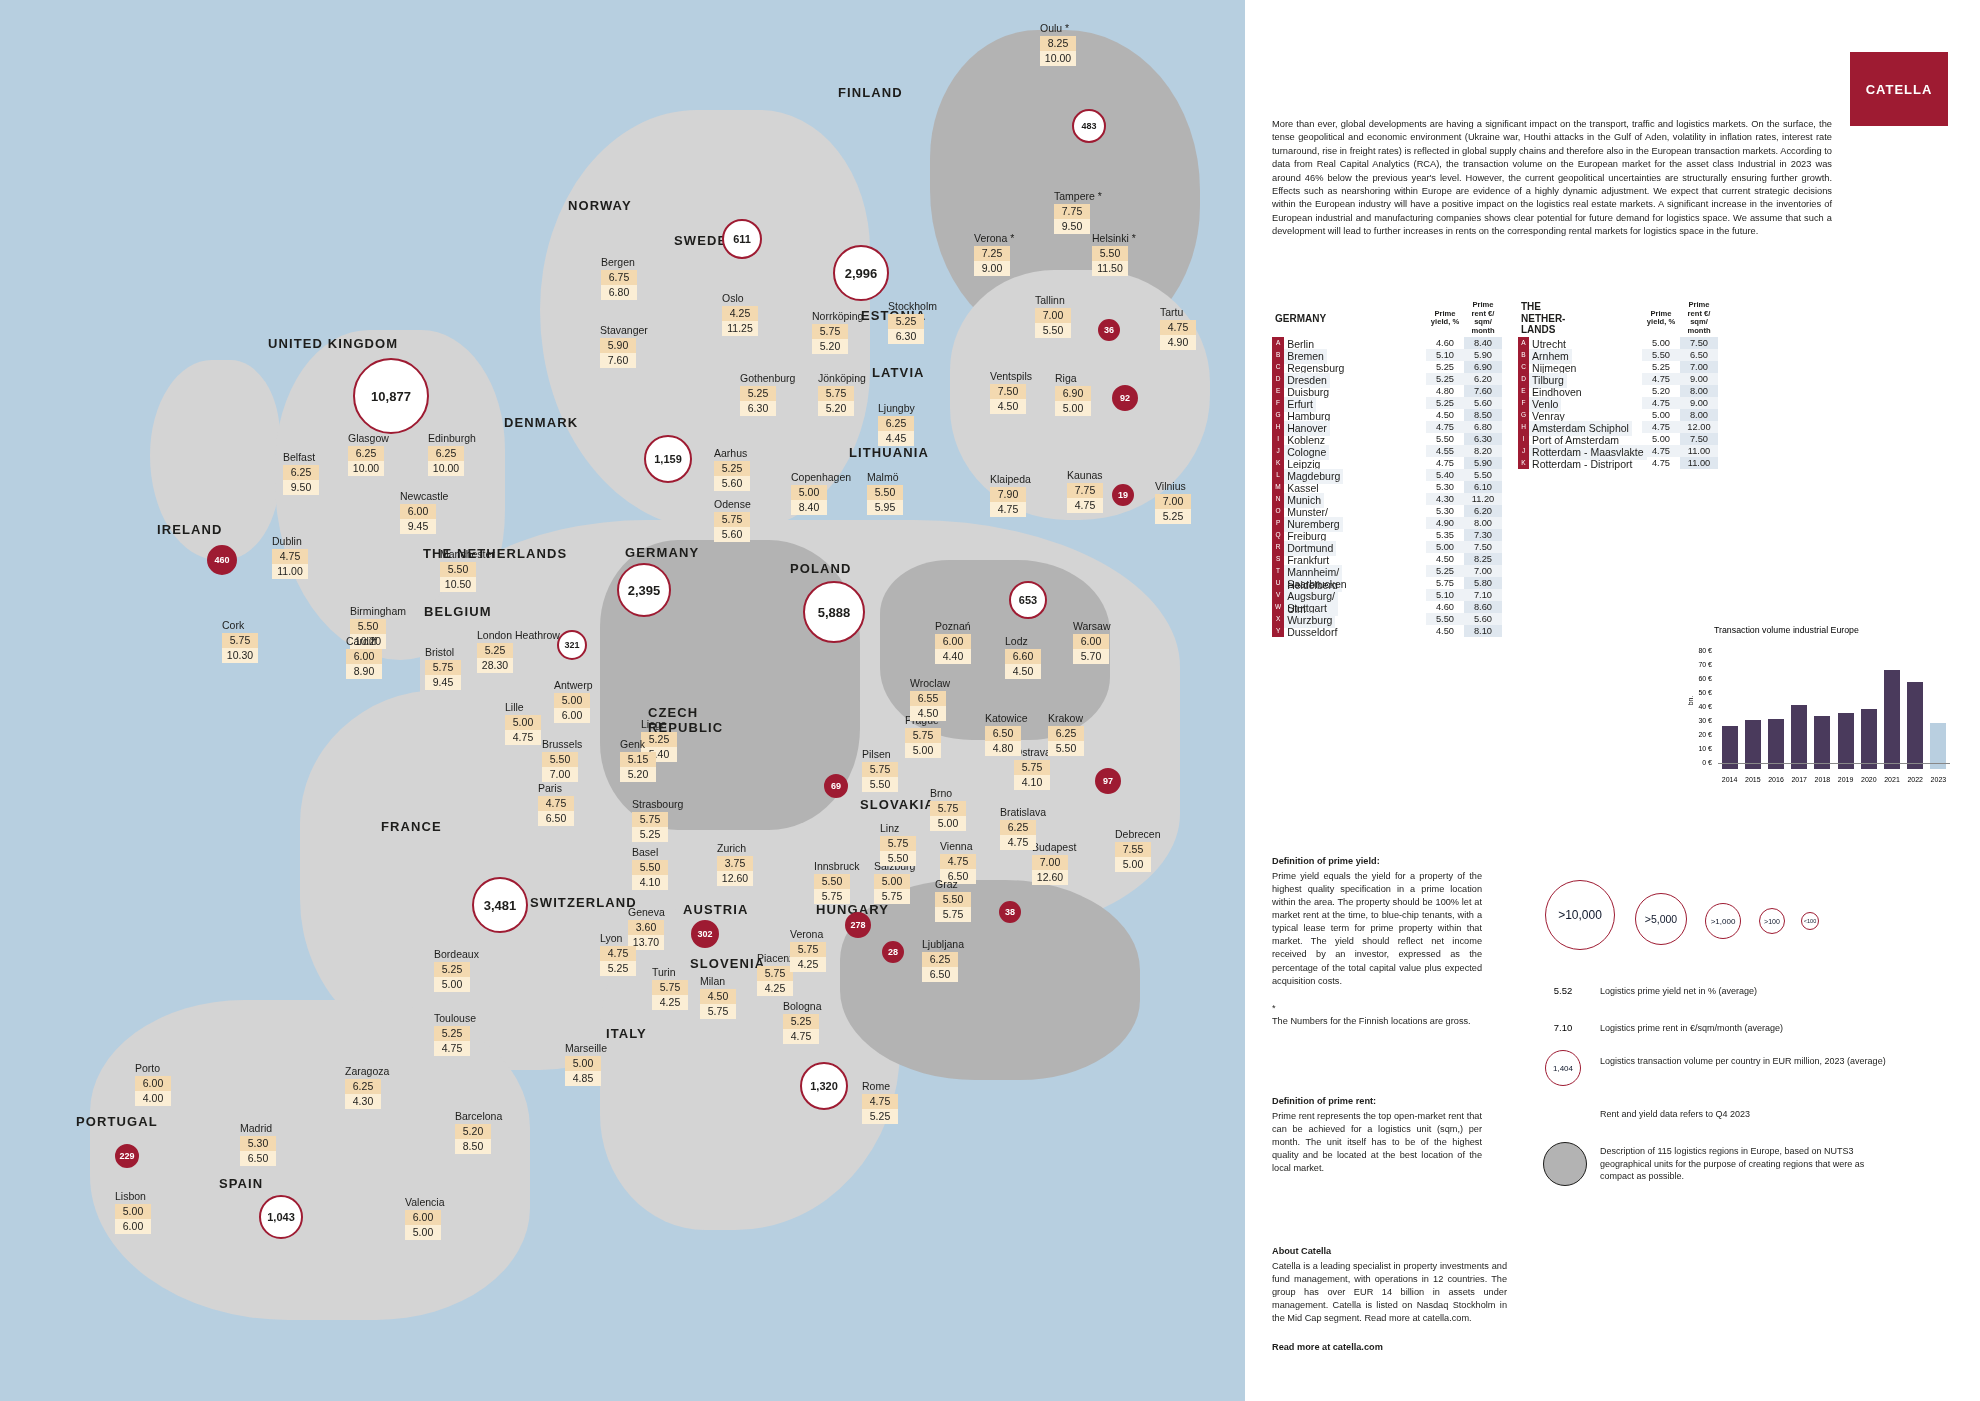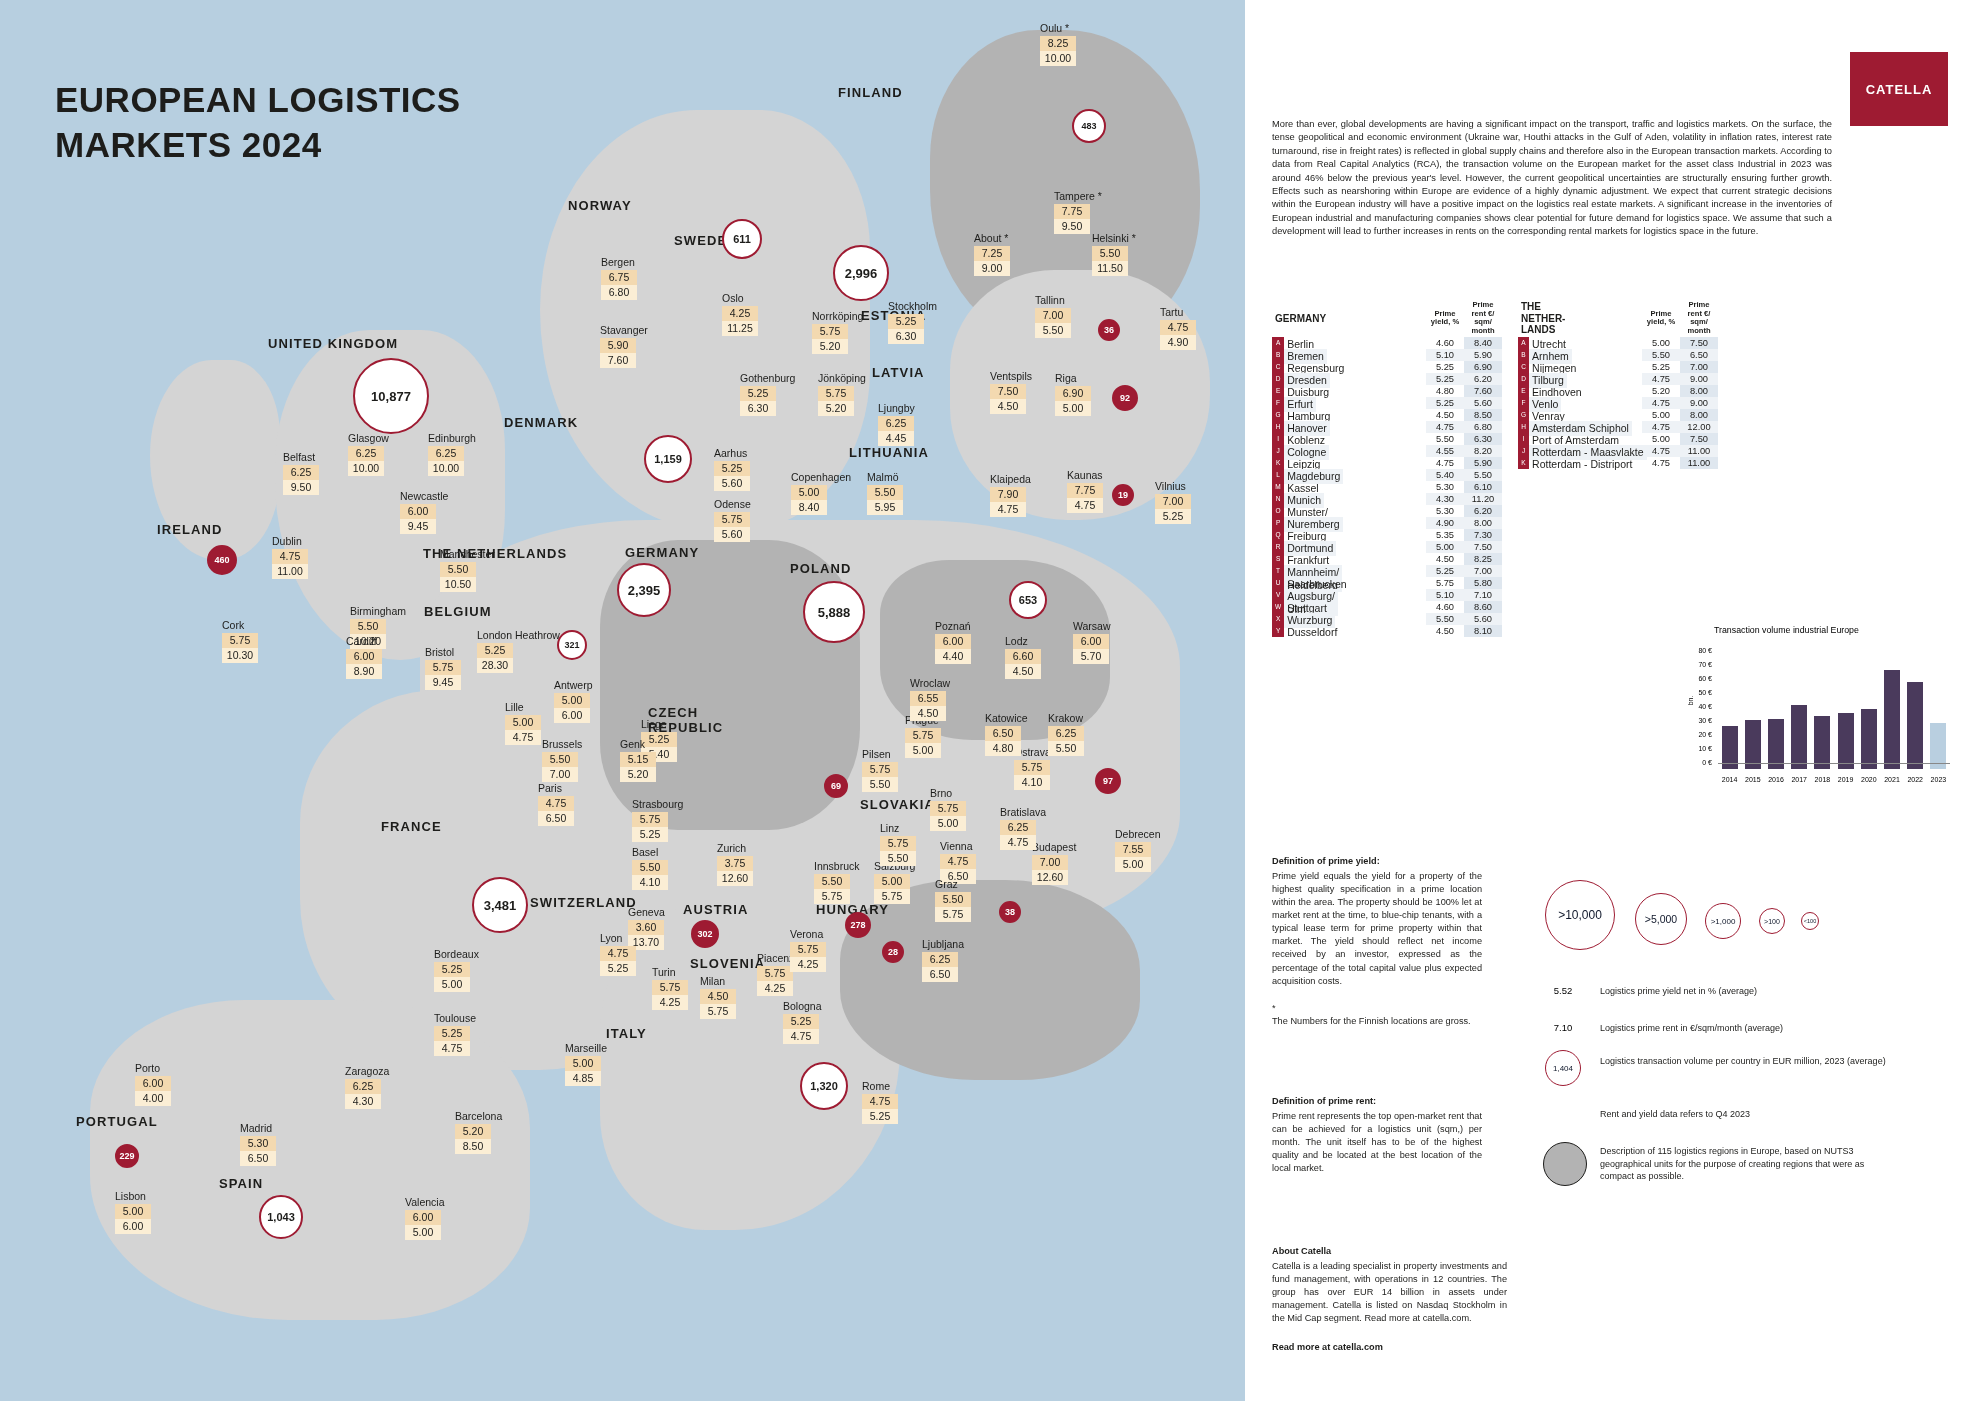--- a/index.html
+++ b/index.html
@@ -116,22 +116,20 @@
   <div class="landmass dark" style="left:930px;top:30px;width:270px;height:320px;border-radius:40% 50% 45% 50%;"></div>
   <div class="landmass" style="left:950px;top:270px;width:260px;height:250px;border-radius:40% 45% 50% 45%;"></div>
   <div class="landmass" style="left:420px;top:520px;width:760px;height:420px;border-radius:30% 35% 30% 35%;"></div>
   <div class="landmass" style="left:300px;top:690px;width:400px;height:380px;border-radius:35% 30% 40% 45%;"></div>
   <div class="landmass" style="left:600px;top:900px;width:300px;height:330px;border-radius:40% 30% 55% 35%;"></div>
   <div class="landmass" style="left:90px;top:1000px;width:440px;height:320px;border-radius:35% 40% 35% 45%;"></div>
   <div class="landmass dark" style="left:840px;top:880px;width:300px;height:200px;border-radius:40% 45% 40% 45%;"></div>
   <div class="landmass dark" style="left:600px;top:540px;width:260px;height:290px;border-radius:30% 35% 35% 30%;"></div>
   <div class="landmass dark" style="left:880px;top:560px;width:230px;height:180px;border-radius:30% 40% 35% 40%;"></div>
 
-  <div id="map-title">EUROPEAN LOGISTICS
-MARKETS 2024</div>
 
   <div id="map-layers">
       <div class="country" style="left: 838px; top: 85px; white-space: pre-line;">FINLAND</div>
       <div class="country" style="left: 568px; top: 198px; white-space: pre-line;">NORWAY</div>
       <div class="country" style="left: 674px; top: 233px; white-space: pre-line;">SWEDEN</div>
       <div class="country" style="left: 861px; top: 308px; white-space: pre-line;">ESTONIA</div>
       <div class="country" style="left: 872px; top: 365px; white-space: pre-line;">LATVIA</div>
       <div class="country" style="left: 849px; top: 445px; white-space: pre-line;">LITHUANIA</div>
       <div class="country" style="left: 504px; top: 415px; white-space: pre-line;">DENMARK</div>
       <div class="country" style="left: 268px; top: 336px; white-space: pre-line;">UNITED KINGDOM</div>
@@ -183,21 +181,21 @@
         <span class="nm">Tampere *</span>
         <span class="chip y">7.75</span>
         <span class="chip r">9.50</span>
       </div>
       <div class="city" style="left: 1092px; top: 232px;">
         <span class="nm">Helsinki *</span>
         <span class="chip y">5.50</span>
         <span class="chip r">11.50</span>
       </div>
       <div class="city" style="left: 974px; top: 232px;">
-        <span class="nm">About *</span>
+        <span class="nm">Verona *</span>
         <span class="chip y">7.25</span>
         <span class="chip r">9.00</span>
       </div>
       <div class="city" style="left: 1035px; top: 294px;">
         <span class="nm">Tallinn</span>
         <span class="chip y">7.00</span>
         <span class="chip r">5.50</span>
       </div>
       <div class="city" style="left: 1160px; top: 306px;">
         <span class="nm">Tartu</span>

